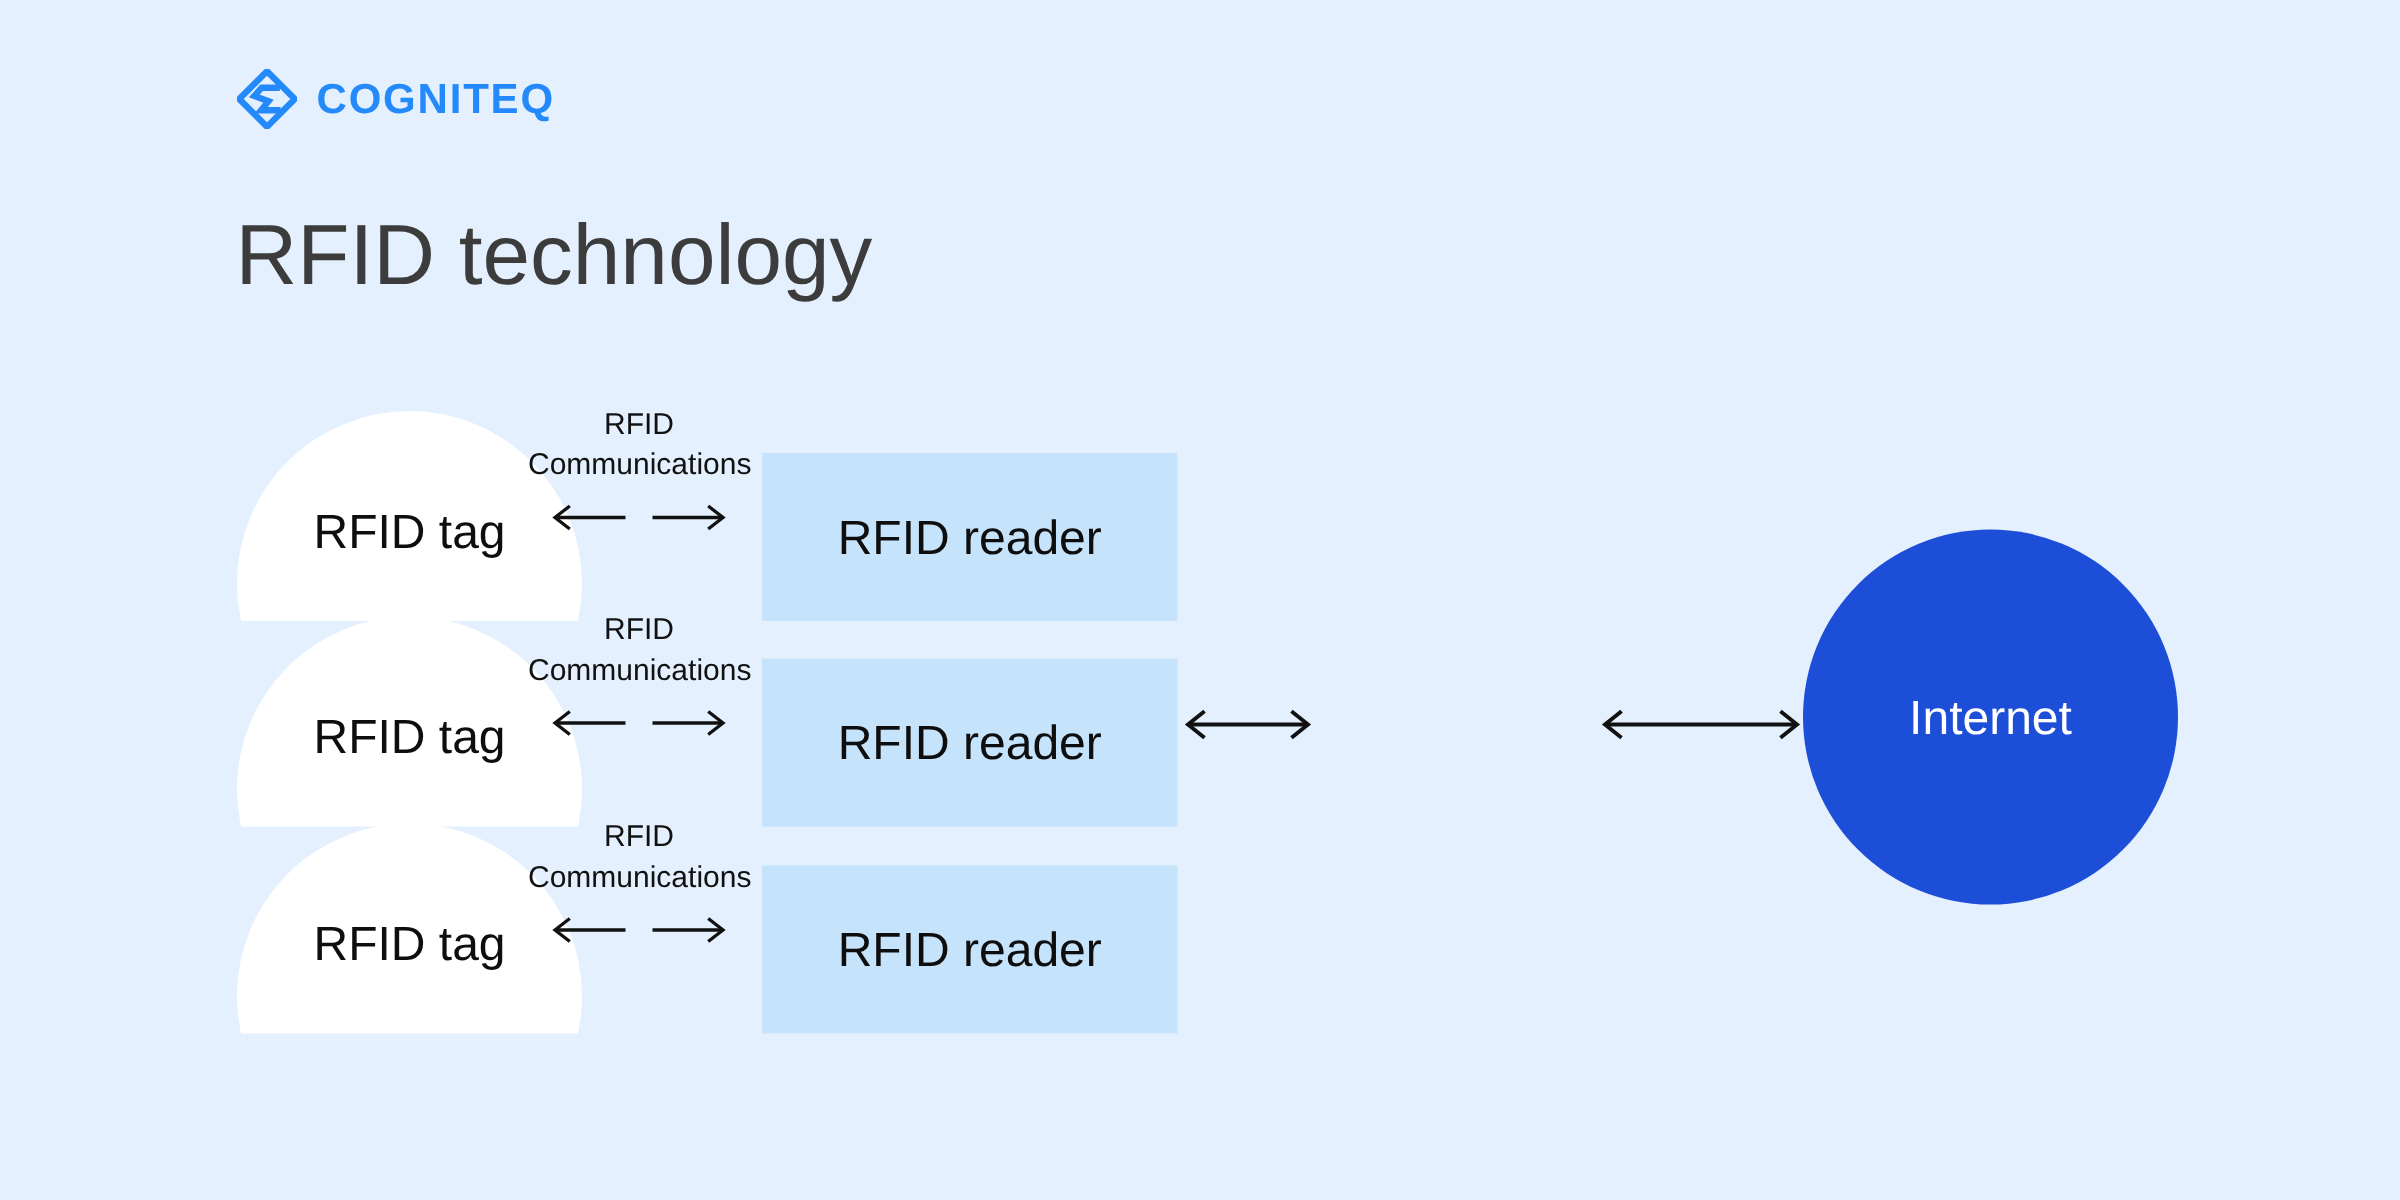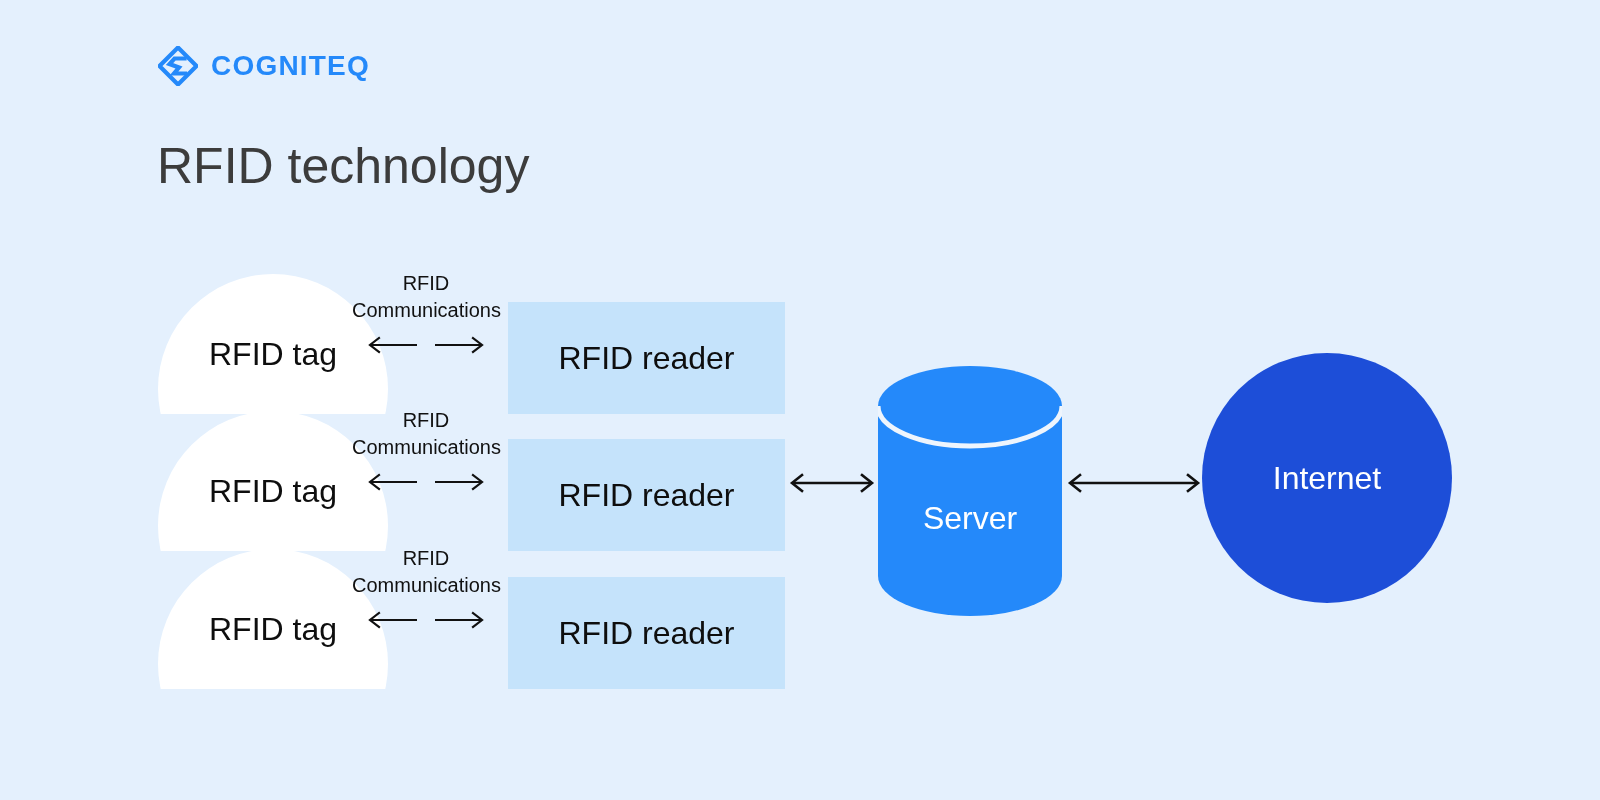--- a/index.html
+++ b/index.html
@@ -38,21 +38,21 @@
     color: #2489fa;
     line-height: 1;
     white-space: nowrap;
   }
 
   
   .page-title {
     position: absolute;
     left: 157px;
     top: 138px;
-    font-size: 50px;
+    font-size: 57px;
     font-weight: 400;
     color: #3c3c3c;
     line-height: 1.15;
     white-space: nowrap;
   }
 
   
   .row { position: absolute; left: 0; width: 1600px; height: 112px; }
   .row-1 { top: 302px; }
   .row-2 { top: 439px; }
@@ -276,26 +276,18 @@
   </div>
 
   <div class="connector conn-server-internet">
     <svg width="140" height="24" viewBox="0 0 140 24">
       <line x1="8" y1="12" x2="132" y2="12" stroke="#111111" stroke-width="2.6"></line>
       <polyline points="16,4 6,12 16,20" fill="none" stroke="#111111" stroke-width="2.6" stroke-linecap="square"></polyline>
       <polyline points="124,4 134,12 124,20" fill="none" stroke="#111111" stroke-width="2.6" stroke-linecap="square"></polyline>
     </svg>
   </div>
 
-  <div class="server">
-    <svg width="184" height="250" viewBox="0 0 184 250">
-      <path d="M0 40 L0 210 A92 40 0 0 0 184 210 L184 40 Z" fill="#2489fa"></path>
-      <ellipse cx="92" cy="40" rx="92" ry="40" fill="#2489fa"></ellipse>
-      <path d="M0 40 A92 40 0 0 0 184 40" fill="none" stroke="#eef5fd" stroke-width="5"></path>
-    </svg>
-    <div class="server-label">Server</div>
-  </div>
 
   <div class="internet">
     <span class="internet-label">Internet</span>
   </div>
 
 </div>
 
 </body></html>

